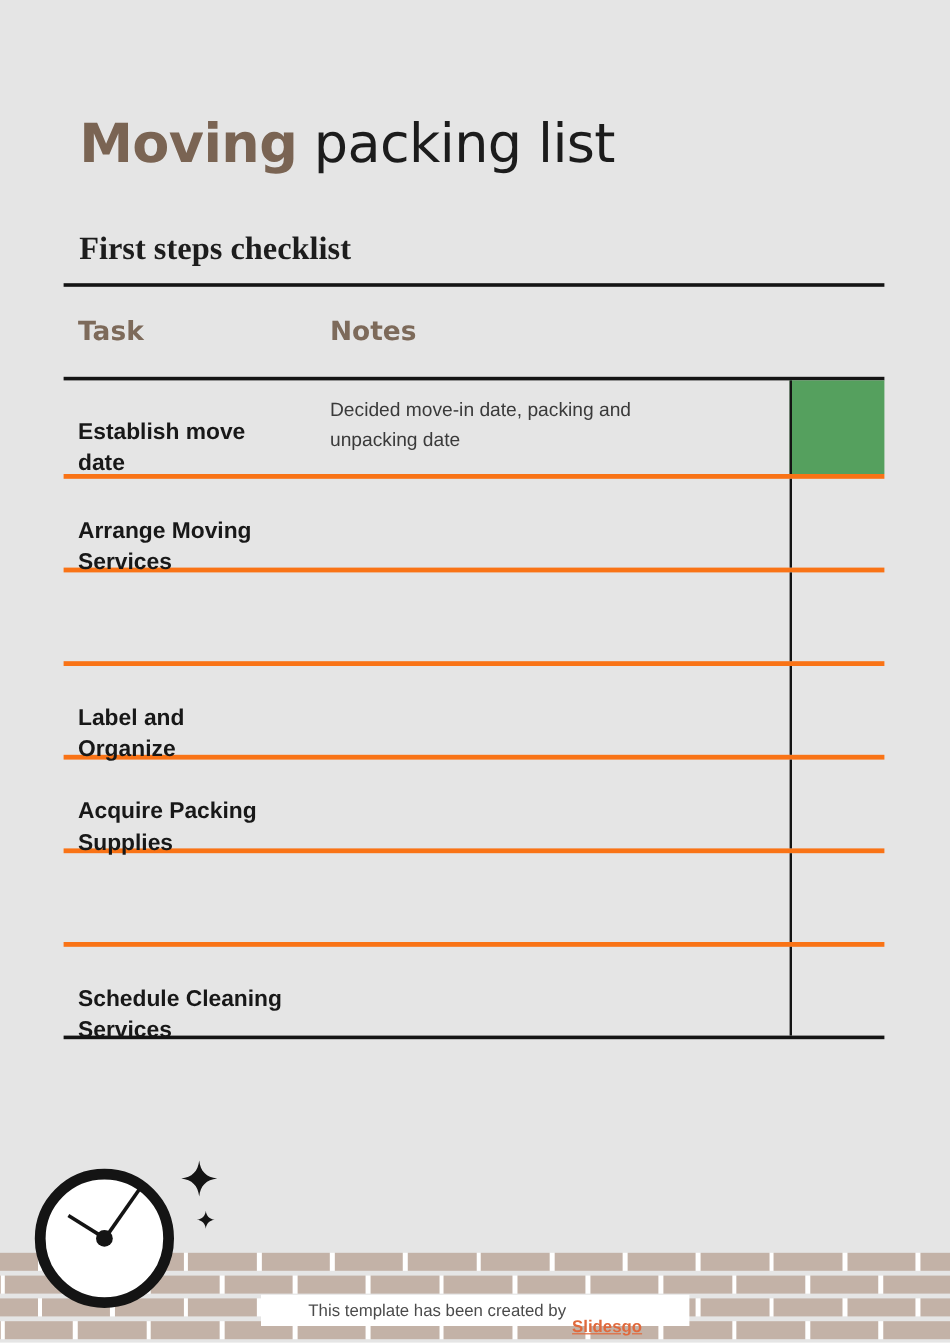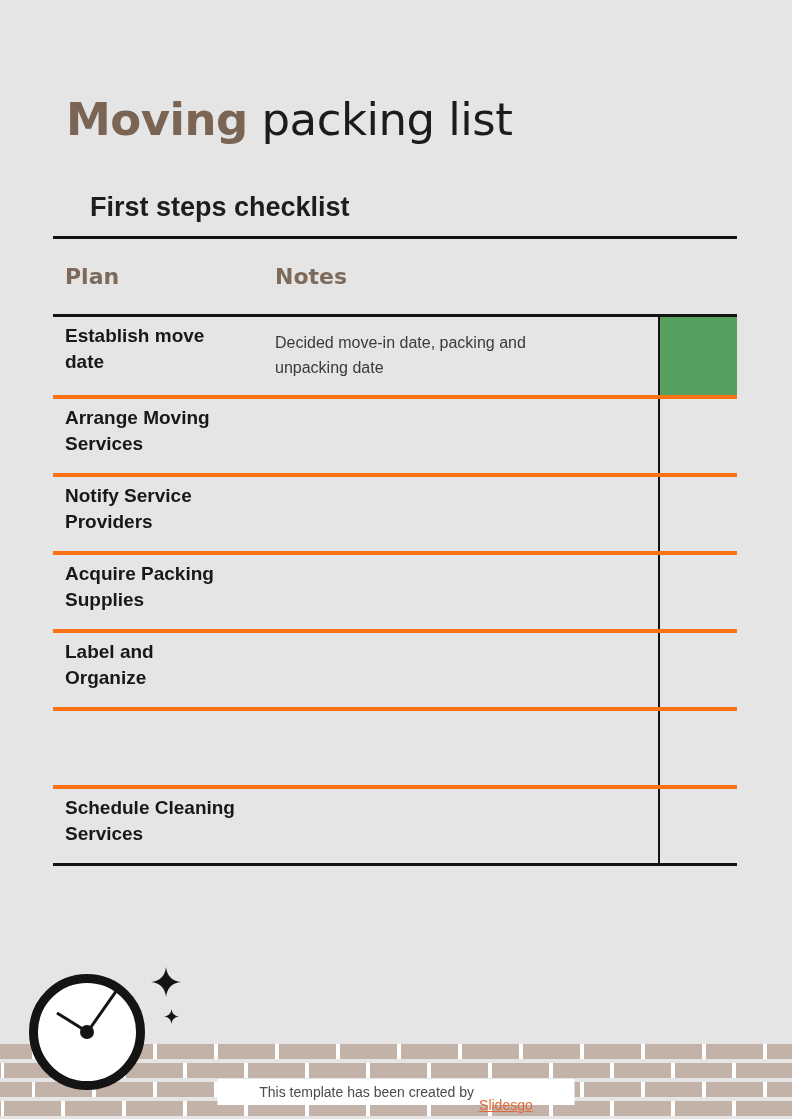--- a/index.html
+++ b/index.html
@@ -14,22 +14,22 @@
   .title {
     position:absolute; left:66px; top:94px;
     font-family:"DejaVu Sans", sans-serif;
     font-size:45px; line-height:52px; font-weight:400; color:#1c1c1c;
     letter-spacing:-0.5px;
   }
   .title .accent { font-weight:800; color:#7a6453; }
 
   .section-title {
     position:absolute; left:66px; top:192px;
-    font-family:Liberation Sans, sans-serif;
-    font-size:27px; font-weight:700; color:#1d1d1d;margin-left:24px;
+    font-family:Liberation Serif, serif;
+    font-size:27px; font-weight:700; color:#1d1d1d;
   }
 
   .top-rule {
     position:absolute; left:53px; top:236px;
     width:684px; height:3px; background:#141414;
   }
 
   
   .col-head {
     position:absolute; top:264px;
@@ -40,21 +40,21 @@
   .col-head.notes-h { left:275px; }
 
   
   .table {
     position:absolute; left:53px; top:314px; width:684px;
     border-top:3px solid #141414; border-bottom:3px solid #141414;
   }
   .row { display:flex; height:78px; border-top:4px solid #f97316; }
   .row:first-child { border-top:none; }
   .cell-task {
-    width:222px; padding:6px 30px 0 12px;
+    width:222px; padding:31px 30px 0 12px;
     font-size:19px; line-height:26px; font-weight:700; color:#181818;
     white-space:pre-line;
   }
   .cell-notes {
     flex:1; padding:13px 10px 0 0;
     font-size:16px; line-height:25px; font-weight:400; color:#3a3a3a;
     white-space:pre-line;
   }
   .cell-check {
     width:79px; border-left:2px solid #141414; background:transparent;
@@ -96,66 +96,64 @@
   .sparkle.small { left:164px; top:1008px; }
 
   
   .footer-band {
     position:absolute; left:50%; top:1079px; transform:translateX(-50%);
     width:357px; height:26px; background:#ffffff; z-index:4;
     display:flex; align-items:center; justify-content:center;
     font-size:14px; color:#4b4b4b; white-space:nowrap;
   }
   .footer-band a {
-    color:#e0693c; font-weight:400; text-decoration:underline; margin-left:5px;margin-top:26px;
+    color:#e0693c; font-weight:700; text-decoration:underline; margin-left:5px;margin-top:26px;
   }
 </style>
 </head>
 <body>
 
 <div class="page">
 
   <h1 class="title"><span class="accent">Moving</span> <span>packing list</span></h1>
 
   <h2 class="section-title">First steps checklist</h2>
 
   <div class="top-rule"></div>
 
-  <div class="col-head task-h">Plan</div>
+  <div class="col-head task-h">Task</div>
   <div class="col-head notes-h">Notes</div>
 
   <div class="table">
     <div class="row">
       <div class="cell-task">Establish move
 date</div>
       <div class="cell-notes">Decided move-in date, packing and
 unpacking date</div>
       <div class="cell-check checked"></div>
     </div>
     <div class="row">
       <div class="cell-task">Arrange Moving
 Services</div>
       <div class="cell-notes"></div>
       <div class="cell-check"></div>
     </div>
     <div class="row">
-      <div class="cell-task">Notify Service
-Providers</div>
+      <div class="cell-notes"></div>
+      <div class="cell-check"></div>
+    </div>
+    <div class="row">
+      <div class="cell-task">Label and
+Organize</div>
       <div class="cell-notes"></div>
       <div class="cell-check"></div>
     </div>
     <div class="row">
       <div class="cell-task">Acquire Packing
 Supplies</div>
-      <div class="cell-notes"></div>
-      <div class="cell-check"></div>
-    </div>
-    <div class="row">
-      <div class="cell-task">Label and
-Organize</div>
       <div class="cell-notes"></div>
       <div class="cell-check"></div>
     </div>
     <div class="row">
       <div class="cell-notes"></div>
       <div class="cell-check"></div>
     </div>
     <div class="row">
       <div class="cell-task">Schedule Cleaning
 Services</div>

